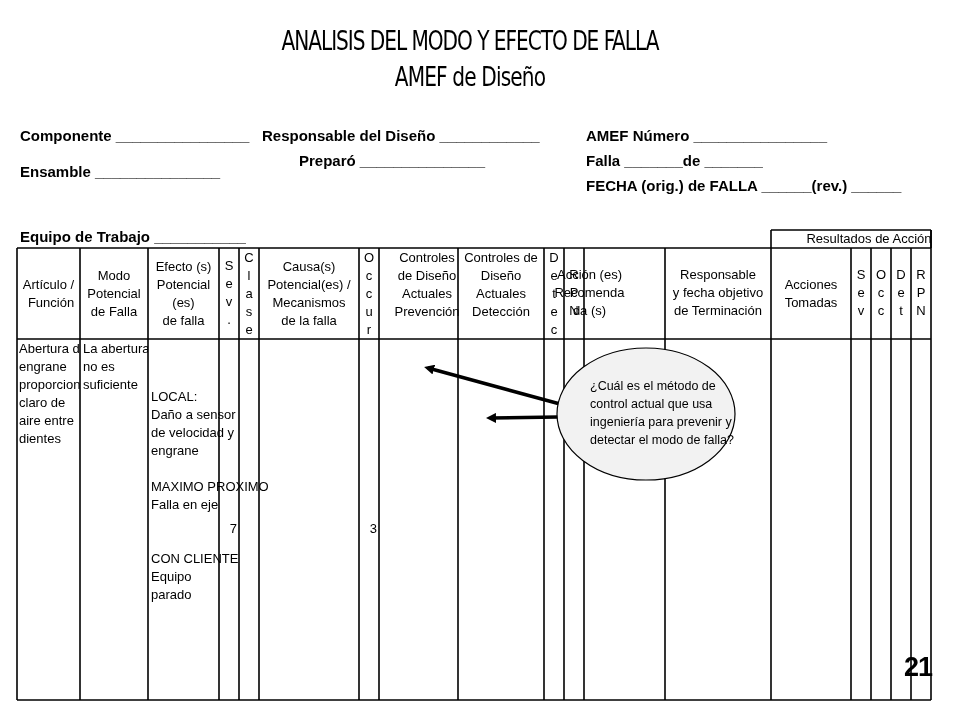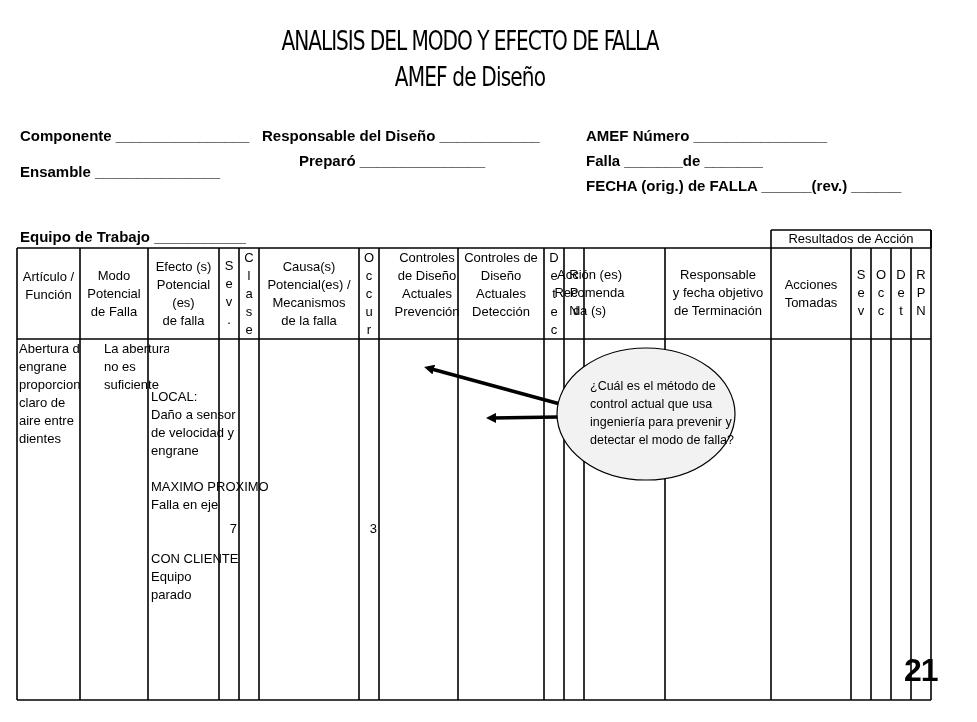--- a/index.html
+++ b/index.html
@@ -6,23 +6,23 @@
   body { width:977px; height:722px; position:relative; overflow:hidden; font-family:"Liberation Sans", sans-serif; color:#000; }
   .title { position:absolute; left:0; width:940px; text-align:center; font-family:"DejaVu Sans", sans-serif; font-stretch:condensed; }
   .t1 { top:26px; font-size:26px; letter-spacing:-1.2px; transform:scaleX(0.86); transform-origin:470px 0; }
   .t2 { top:62px; font-size:26px; letter-spacing:-1px; transform:scaleX(0.86); transform-origin:470px 0; }
   .field { position:absolute; font-weight:bold; font-size:15px; white-space:pre; }
   .grid { position:absolute; left:0; top:0; width:977px; height:722px; pointer-events:none; }
   .hcell { position:absolute; font-size:13px; text-align:center; line-height:18px; display:flex; align-items:center; justify-content:center; }
   .vcell { position:absolute; font-size:13px; text-align:center; line-height:18px; }
   .body-text { position:absolute; font-size:13px; line-height:18px; white-space:pre; overflow:visible; }
   .clip { overflow:hidden; }
-  .res-label { position:absolute; left:771px; top:230px; width:160px; height:18px; font-size:13px; text-align:center; line-height:18px; }
+  .res-label { position:absolute; left:789px; top:230px; width:160px; height:18px; font-size:13px; text-align:center; line-height:18px; }
   .bubble-text { position:absolute; left:590px; top:369px; width:150px; font-size:12.5px; line-height:18px;margin-top:8px; }
-  .pagenum { position:absolute; left:904px; top:652px; font-size:32px; font-weight:bold; letter-spacing:-1px; }
+  .pagenum { position:absolute; left:904px; top:652px; font-size:27px; font-weight:bold; letter-spacing:-1px; }
 </style>
 </head>
 <body>
 
 <div class="title t1">ANALISIS DEL MODO Y EFECTO DE FALLA</div>
 <div class="title t2">AMEF de Diseño</div>
 
 <div class="field" style="left:20px; top:127px;text-align:center;">Componente ________________</div>
 <div class="field" style="left:262px; top:127px;">Responsable del Diseño ____________</div>
 <div class="field" style="left:586px; top:127px;">AMEF Número ________________</div>
@@ -60,21 +60,21 @@
     <line x1="851" y1="248" x2="851" y2="700"></line>
     <line x1="871" y1="248" x2="871" y2="700"></line>
     <line x1="891" y1="248" x2="891" y2="700"></line>
     <line x1="911" y1="248" x2="911" y2="700"></line>
     <line x1="931" y1="230" x2="931" y2="700"></line>
   </g>
 </svg>
 
 <div class="res-label">Resultados de Acción</div>
 
-<div class="hcell" style="left:17px; top:240px; width:63px; height:91px; white-space:pre;">Artículo /
+<div class="hcell" style="left:17px; top:248px; width:63px; height:91px; white-space:pre;text-align:right;">Artículo /
 Función</div>
 <div class="hcell" style="left:80px; top:248px; width:68px; height:91px; white-space:pre;">Modo
 Potencial
 de Falla</div>
 <div class="hcell" style="left:148px; top:248px; width:71px; height:91px; white-space:pre;">Efecto (s)
 Potencial
 (es)
 de falla</div>
 <div class="vcell" style="left:219px; top:257px; width:20px; white-space:pre;">S
 e
@@ -130,21 +130,21 @@
 <div class="vcell" style="left:911px; top:266px; width:20px; white-space:pre;">R
 P
 N</div>
 
 <div class="body-text clip" style="left:19px; top:340px; width:61px; height:120px;">Abertura de
 engrane
 proporciona
 claro de
 aire entre
 dientes</div>
-<div class="body-text clip" style="left:83px; top:340px; width:65px; height:60px;margin-left:21px;">La abertura
+<div class="body-text clip" style="left:83px; top:340px; width:65px; height:60px;">La abertura
 no es
 suficiente</div>
 <div class="body-text" style="left:151px; top:340px; width:120px; background:transparent;margin-top:48px;">LOCAL:
 Daño a sensor
 de velocidad y
 engrane
 
 MAXIMO PROXIMO
 Falla en eje
 

